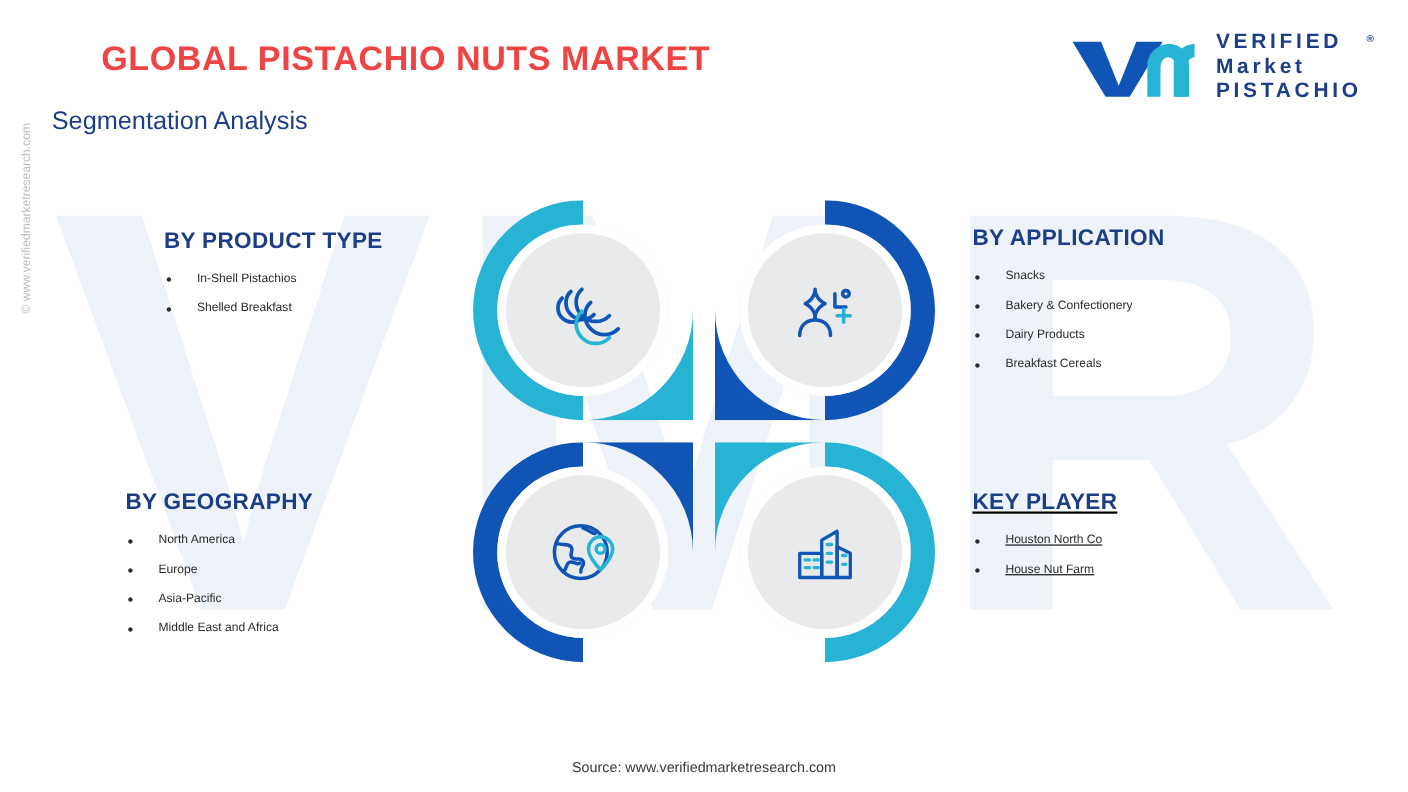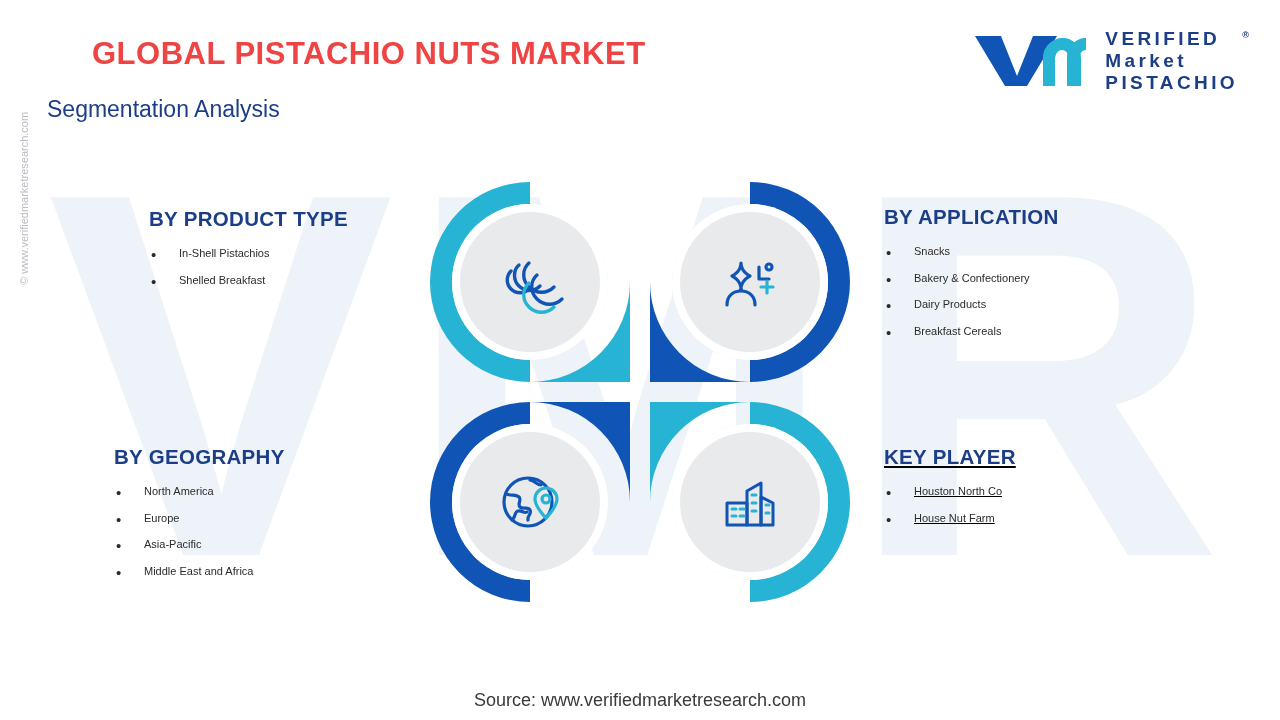--- a/index.html
+++ b/index.html
@@ -49,20 +49,21 @@
     font-weight: 400;
     color: #1b3e87;
     z-index: 5;
   }
 
   
   .logo {
     position: absolute;
     right: 42px; top: 28px;
     display: flex;
+    align-items: center;
     gap: 14px;
     z-index: 5;
   }
   .logo-mark { width: 120px; height: 62px; }
   .logo-text {
     position: relative;
     color: #1b3e87;
     font-size: 19px;
     font-weight: 600;
     letter-spacing: 3.4px;
@@ -149,21 +150,21 @@
   .blk-product { left: 114px; top: 207px; margin-left: 35px; }
   .blk-geo     { left: 114px; top: 445px; }
   .blk-app     { left: 884px; top: 205px; }
   .blk-key     { left: 884px; top: 445px; text-decoration: underline; }
 
   
   .source {
     position: absolute;
     left: 0; right: 0; top: 690px;
     text-align: center;
-    font-size: 18px;
+    font-size: 13px;
     color: #3a3a3a;
     z-index: 5;
   }
 </style>
 </head>
 <body>
 
 <div id="page">
 
   <div class="bg-watermark">VMR</div>

